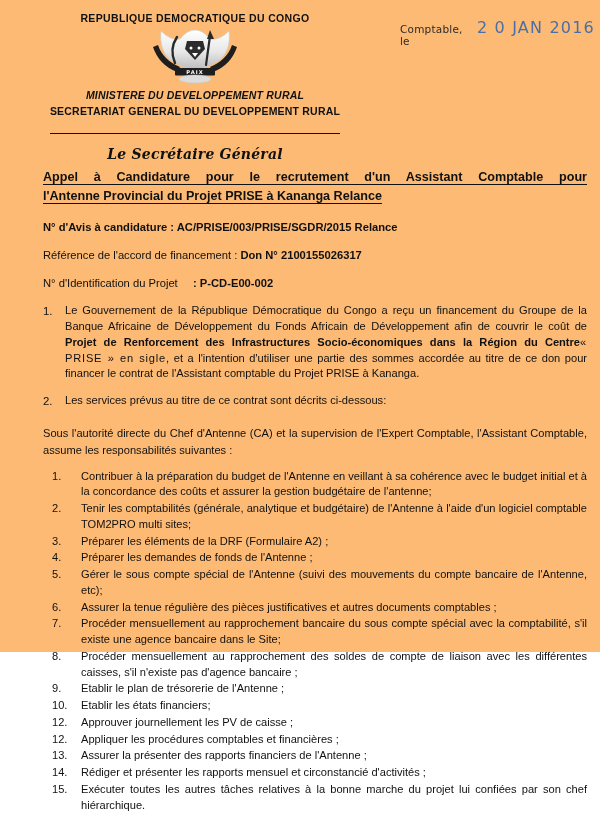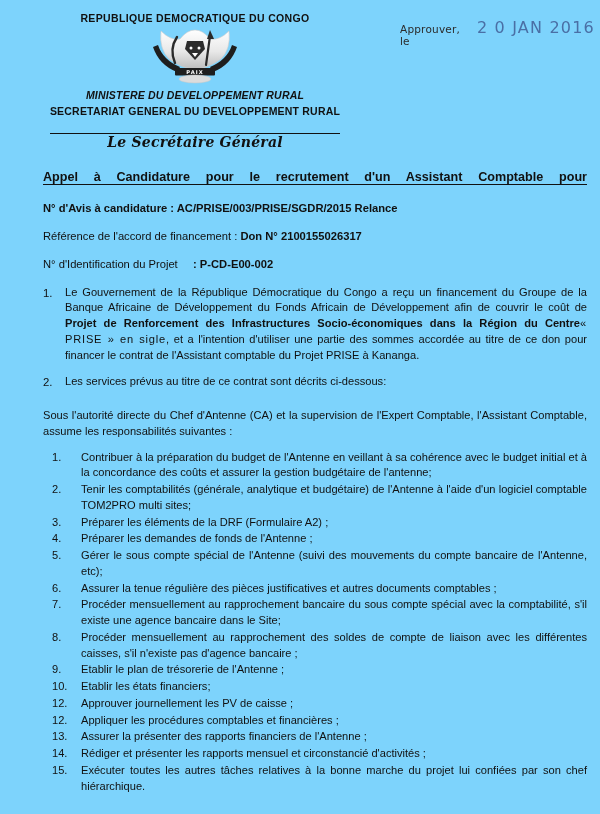--- a/index.html
+++ b/index.html
@@ -12,22 +12,22 @@
     height: 814px;
     position: relative;
     font-family: "Liberation Sans", sans-serif;
     color: #1a1a1a;
     overflow: hidden;
   }
 
   .page {
     position: relative;
     width: 600px;
-    height: 814px;
-    background: #7dd3fc;
+    height: 652px;
+    background: #fdba74;
   }
 
   
   .header-block {
     position: absolute;
     left: 0;
     top: 12px;
     width: 390px;
     text-align: center;
   }
@@ -62,21 +62,21 @@
     display: inline-block;
     border-bottom: 1.4px solid #111;
     padding-bottom: 16px;
   }
   .sg-line {
     font-family: "DejaVu Serif", serif;
     font-style: italic;
     font-weight: bold;
     font-size: 14px;
     color: #111;
-    margin-top: 0;
+    margin-top: 12px;
     letter-spacing: 0.2px;
   }
 
   
   .date-row {
     position: absolute;
     left: 400px;
     top: 18px;
     width: 195px;
     display: flex;
@@ -228,28 +228,29 @@
         <ellipse cx="48" cy="52" rx="16" ry="4" fill="#dcdcdc" stroke="#c8c8c8" stroke-width="0.5"></ellipse>
       </svg>
     </div>
 
     <div class="ministry-line">MINISTERE DU DEVELOPPEMENT RURAL</div>
     <div><span class="secretariat-line">SECRETARIAT GENERAL DU DEVELOPPEMENT RURAL</span></div>
     <div class="sg-line">Le Secrétaire Général</div>
   </div>
 
   <div class="date-row">
-    <span class="kinshasa-label">Approuver, le</span>
+    <span class="kinshasa-label">Comptable, le</span>
     <span class="date-stamp">2 0 JAN 2016</span>
   </div>
 
   <div class="content">
 
     <div class="doc-title">
       <span class="l1">Appel à Candidature pour le recrutement d'un Assistant Comptable pour</span>
+      <span class="l2">l'Antenne Provincial du Projet PRISE à Kananga Relance</span>
     </div>
 
     <p class="ref-line bold-all">
       <span>N° d'Avis à candidature : </span><span>AC/PRISE/003/PRISE/SGDR/2015 Relance</span>
     </p>
 
     <p class="ref-line">
       <span>Référence de l'accord de financement : </span><b>Don N° 2100155026317</b>
     </p>
 

